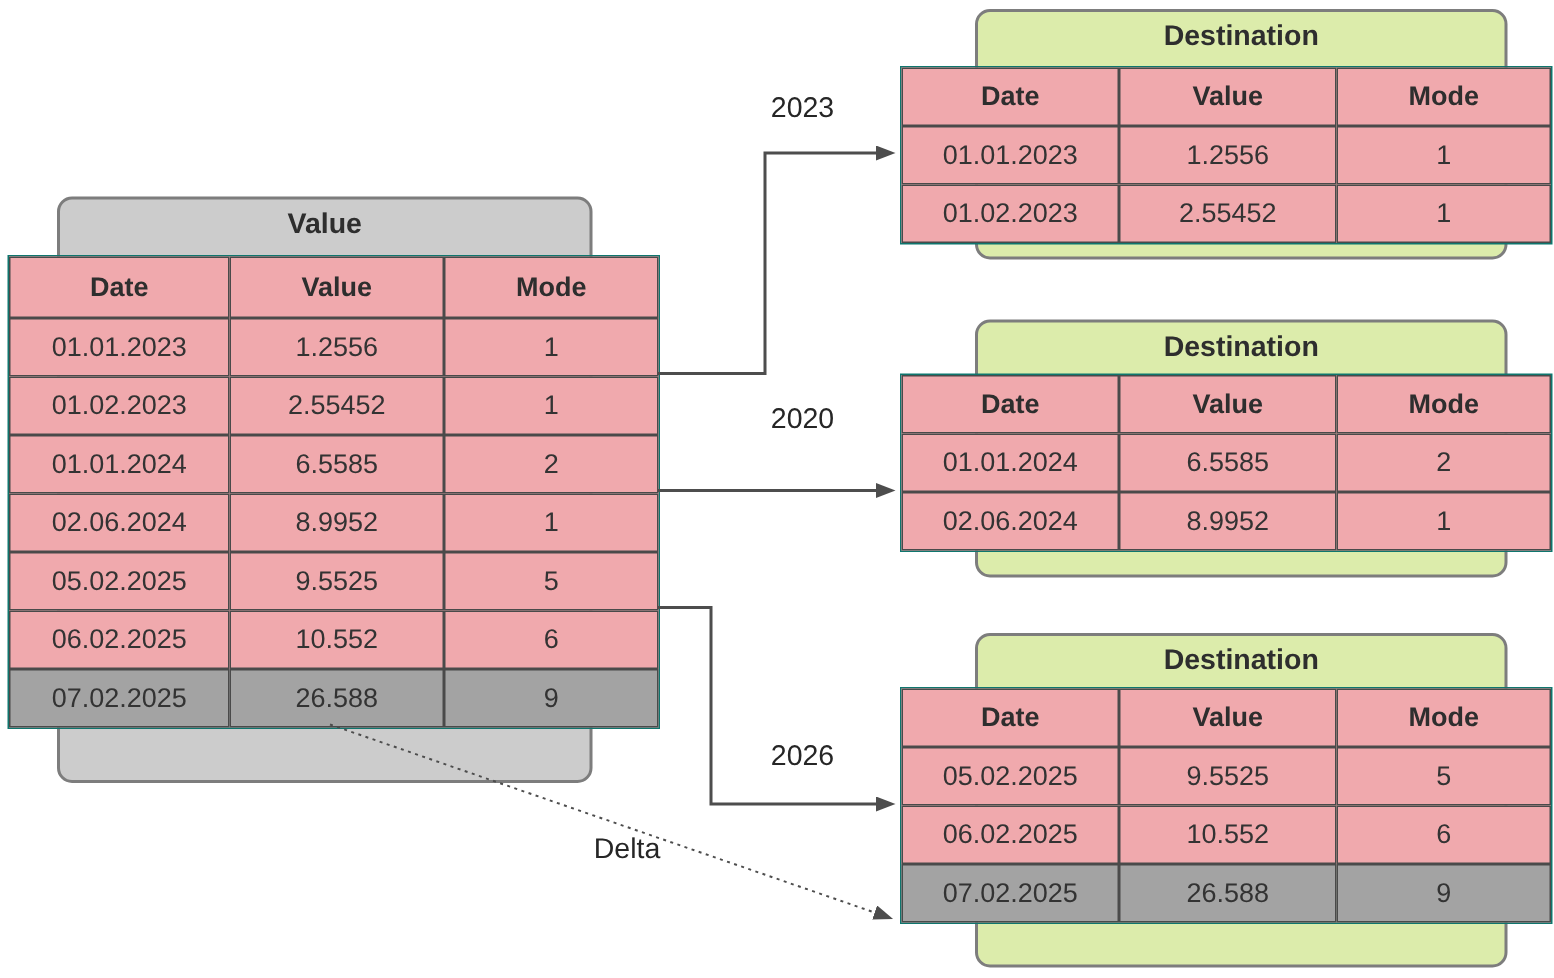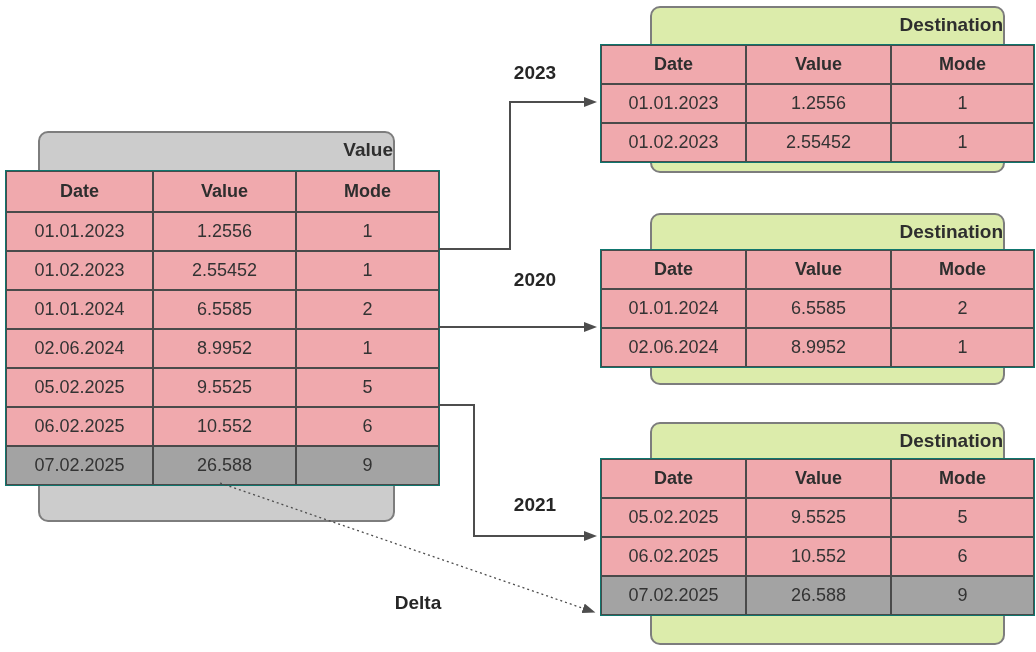--- a/index.html
+++ b/index.html
@@ -16,21 +16,21 @@
   .panel {
     position: absolute;
     border-radius: 10px;
     border: 2px solid #7d7d7d;
     z-index: 1;
   }
   .panel-gray { background: #cccccc; }
   .panel-green { background: #dcecab; }
   .panel-title {
     margin-top: 6px;
-    text-align: right;
+    text-align: center;
     font-weight: bold;
     font-size: 19px;
     color: #2e2e2e;
   }
   .tbl {
     position: absolute;
     display: grid;
     border: 1px solid #0f766e;
     z-index: 2;
   }
@@ -58,30 +58,30 @@
   .arrow-layer {
     position: absolute;
     left: 0; top: 0;
     width: 1036px; height: 652px;
     z-index: 3;
     pointer-events: none;
   }
   .arrow-label {
     position: absolute;
     z-index: 4;
-    font-weight: bold;
+    font-weight: normal;
     font-size: 19px;
     color: #262626;
     width: 60px;
     text-align: center;
   }
   .lbl-2023 { left: 505px; top: 62px; }
   .lbl-2024 { left: 505px; top: 269px; }
   .lbl-2025 { left: 505px; top: 494px; }
-  .lbl-delta { left: 388px; top: 556px; margin-top: 36px; }
+  .lbl-delta { left: 388px; top: 556px; }
 </style>
 </head>
 <body>
 
 <div class="canvas">
 
   <div class="panel panel-gray" style="left:38px; top:131px; width:357px; height:391px;">
     <div class="panel-title">Value</div>
   </div>
 
@@ -204,16 +204,16 @@
       </marker>
     </defs>
     <path d="M438,249 L510,249 L510,102 L586,102" fill="none" stroke="#4d4d4d" stroke-width="2" marker-end="url(#ah)"></path>
     <path d="M438,327 L586,327" fill="none" stroke="#4d4d4d" stroke-width="2" marker-end="url(#ah)"></path>
     <path d="M438,405 L474,405 L474,536 L586,536" fill="none" stroke="#4d4d4d" stroke-width="2" marker-end="url(#ah)"></path>
     <path d="M220,483 L585,609" fill="none" stroke="#4d4d4d" stroke-width="1.3" stroke-dasharray="2 3" marker-end="url(#ah)"></path>
   </svg>
 
   <div class="arrow-label lbl-2023">2023</div>
   <div class="arrow-label lbl-2024">2020</div>
-  <div class="arrow-label lbl-2025">2021</div>
+  <div class="arrow-label lbl-2025">2026</div>
   <div class="arrow-label lbl-delta">Delta</div>
 
 </div>
 
 </body></html>

